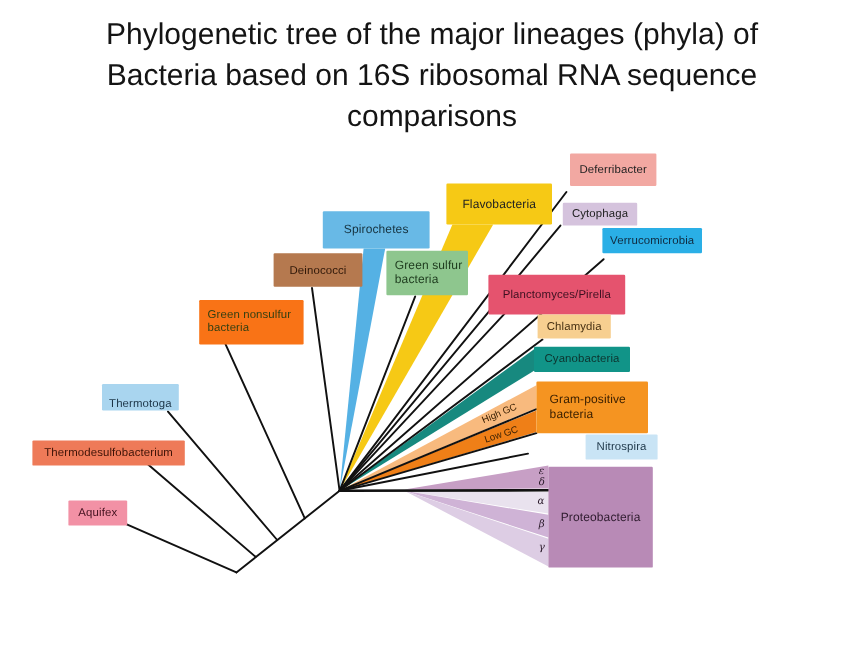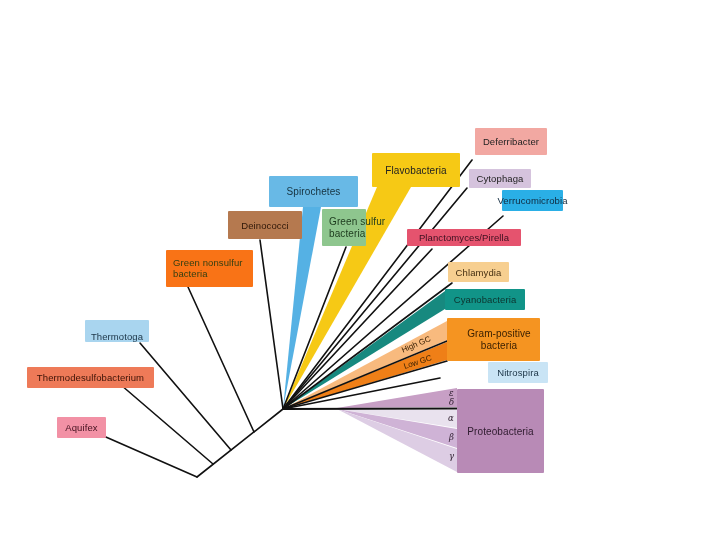--- a/index.html
+++ b/index.html
@@ -27,29 +27,29 @@
   }
   .it { }
   .two-line {
     flex-direction:column; align-items:flex-start; justify-content:center;
     line-height:1.15;
   }
 
   #box-deferribacter { left:475px; top:128px; width:72px; height:27px; background:#f2a8a2; }
   #box-flavobacteria { left:372px; top:153px; width:88px; height:34px; background:#f6c915; font-size:10px;text-align:right; }
   #box-cytophaga     { left:469px; top:169px; width:62px; height:19px; background:#d5c3dd; }
-  #box-verrucomicrobia { left:502px; top:190px; width:61px; height:21px; background:#2aafe6; color:#10293e; }
+  #box-verrucomicrobia { left:502px; top:190px; width:83px; height:21px; background:#2aafe6; color:#10293e; }
   #box-spirochetes   { left:269px; top:176px; width:89px; height:31px; background:#68b9e6; font-size:10px; color:#16323f; }
-  #box-green-sulfur  { left:322px; top:209px; width:44px; height:37px; background:#8ec68e; padding-left:7px; font-size:10px; color:#1d3a1d; }
+  #box-green-sulfur  { left:322px; top:209px; width:68px; height:37px; background:#8ec68e; padding-left:7px; font-size:10px; color:#1d3a1d; }
   #box-deinococci    { left:228px; top:211px; width:74px; height:28px; background:#b5794f; color:#2e1708; }
-  #box-planctomyces  { left:407px; top:229px; width:114px; height:17px; background:#e5536e; color:#3d1020; }
+  #box-planctomyces  { left:407px; top:229px; width:114px; height:33px; background:#e5536e; color:#3d1020; }
   #box-chlamydia     { left:448px; top:262px; width:61px; height:20px; background:#f7cf90; color:#463012; }
   #box-cyanobacteria { left:445px; top:289px; width:80px; height:21px; background:#119488; color:#0d332e; }
   #box-green-nonsulfur { left:143px; top:250px; width:87px; height:37px; background:#f97316; padding-left:7px; color:#333f12;margin-left:23px; }
-  #box-gram-positive { left:447px; top:318px; width:93px; height:43px; background:#f59421; padding-left:11px; font-size:10px; color:#3c2102;align-items:center; }
+  #box-gram-positive { left:447px; top:318px; width:93px; height:43px; background:#f59421; padding-left:11px; font-size:10px; color:#3c2102; }
   #box-thermotoga    { left:85px;  top:320px; width:64px; height:22px; background:#a9d5ef; color:#1b3446;align-items:flex-end; }
   #box-nitrospira    { left:441px; top:362px; width:60px; height:21px; background:#c9e4f5; color:#1b3446;margin-left:47px; }
   #box-thermodesulfobacterium { left:3px; top:367px; width:127px; height:21px; background:#ee7a58; color:#3c1206;margin-left:24px; }
   #box-aquifex       { left:57px;  top:417px; width:49px; height:21px; background:#f291a5; color:#42101e; }
   #box-proteobacteria { left:457px; top:389px; width:87px; height:84px; background:#b88ab6; font-size:10px; color:#2e1b2e; }
 
   .greek {
     position:absolute; font-family:"DejaVu Serif", serif; font-style:italic;
     font-size:8.5px; line-height:9px; color:#2a1a2a;
   }
@@ -64,20 +64,25 @@
     transform-origin:left center; white-space:nowrap;
   }
   #label-high-gc { left:402px; top:346px; transform:rotate(-23deg); }
   #label-low-gc  { left:404px; top:362px; transform:rotate(-18deg); }
 </style>
 </head>
 <body>
 
 <div class="slide">
 
+  <div class="title">
+    <div>Phylogenetic tree of the major lineages (phyla) of</div>
+    <div>Bacteria based on 16S ribosomal RNA sequence</div>
+    <div>comparisons</div>
+  </div>
 
   <svg class="tree" width="720" height="540" viewBox="0 0 720 540">
 
     <polygon points="283,409 303,207 321,207" fill="#55b1e4"></polygon>
     <polygon points="283,409 377,187 411,187" fill="#f6c915"></polygon>
     <polygon points="283,409 445,291 445,309" fill="#17897f"></polygon>
     <polygon points="283,409 447,321 447,340" fill="#f8ba7e"></polygon>
     <polygon points="283,409 447,342 447,360" fill="#ef7f17"></polygon>
 
     <polygon points="337,408 457,388 457,407" fill="#c79fc5"></polygon>

